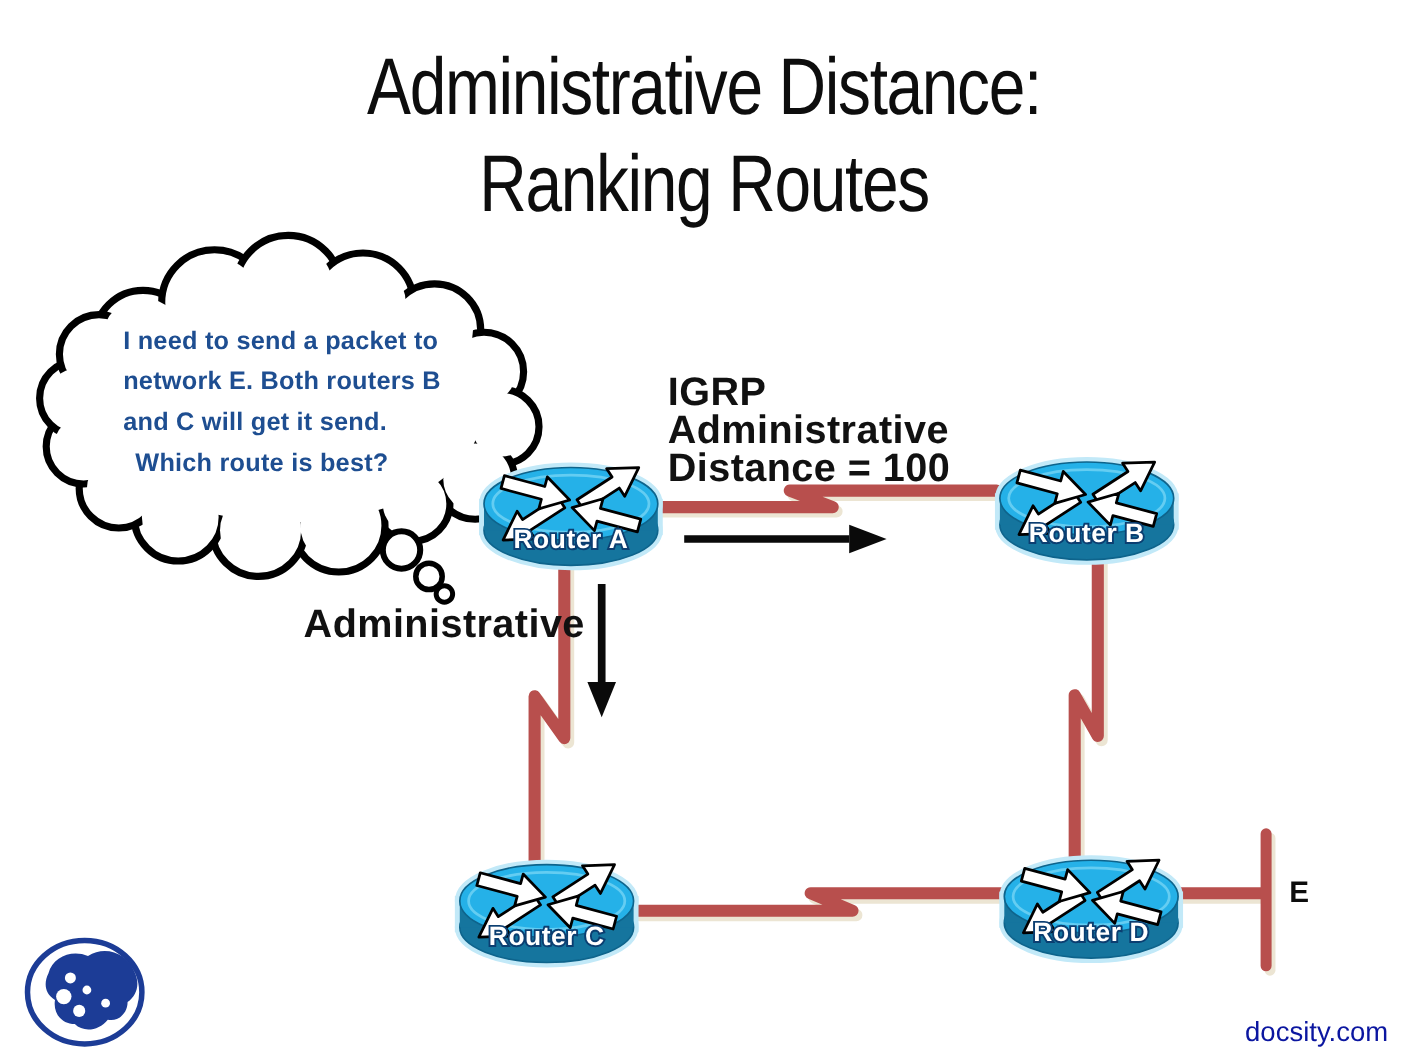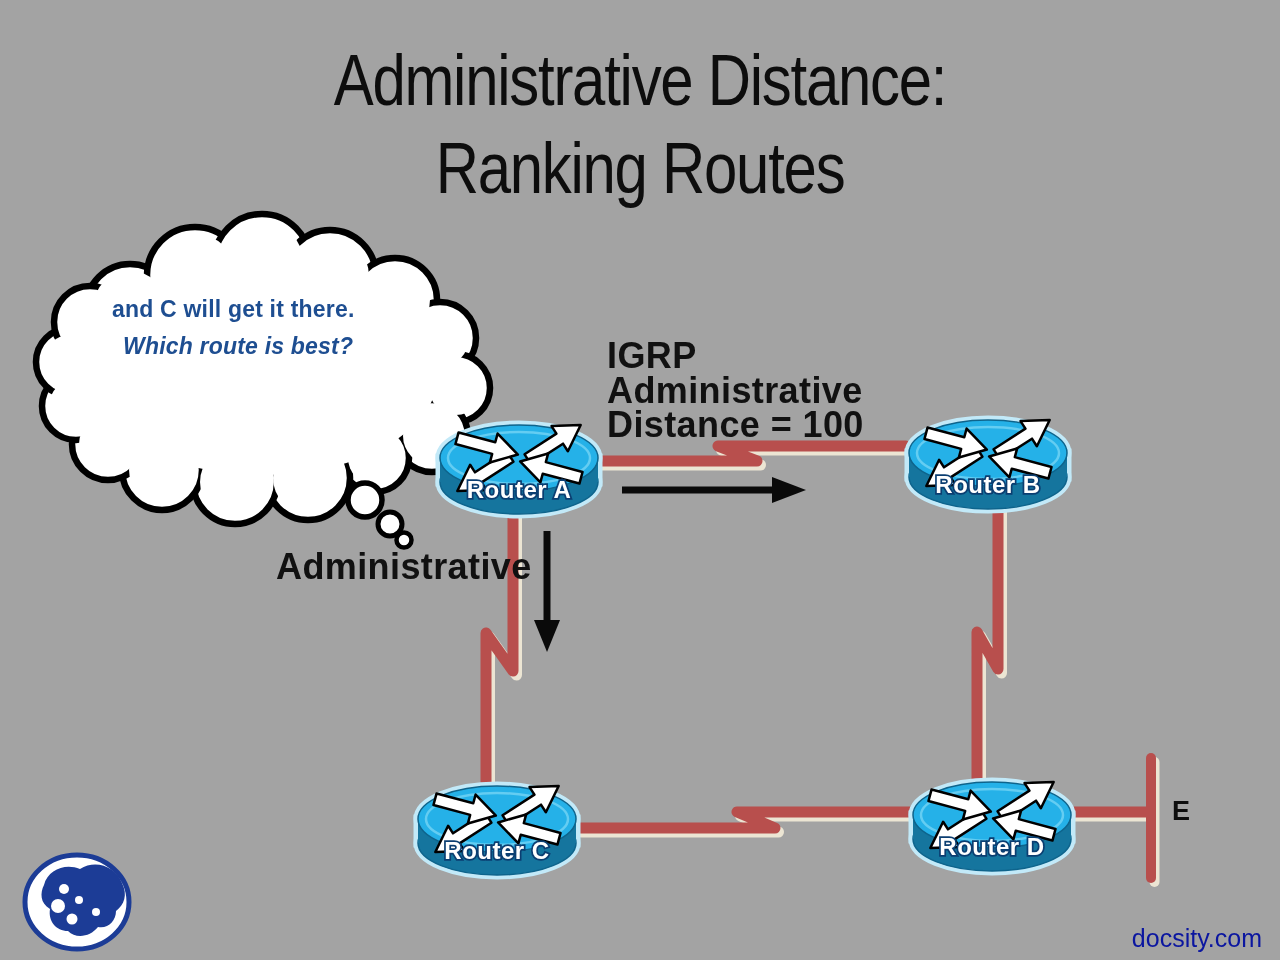--- a/index.html
+++ b/index.html
@@ -1,36 +1,36 @@
 <!DOCTYPE html>
 <html><head>
 <meta charset="utf-8">
 <style>
   html,body{margin:0;padding:0;background:#888;}
   .slide{
-    position:relative;width:1280px;height:960px;background:#a3a3a3;
+    position:relative;width:1280px;height:960px;background:#ffffff;
     overflow:hidden;font-family:"Liberation Sans",sans-serif;
   }
   svg{position:absolute;left:0;top:0;}
   .abs{position:absolute;}
 
   .title{
     left:0;right:0;top:36px;text-align:center;
     font-size:73px;line-height:88px;letter-spacing:-1.5px;
     color:#0d0d0d;font-weight:400;
     transform:scaleX(0.82);transform-origin:50% 0;
     white-space:nowrap;
   }
 
   .thought-text{
     left:112px;top:291px;width:340px;
     font-size:23px;font-weight:bold;line-height:37px;
     color:#1e4e91;letter-spacing:0.2px;white-space:nowrap;
   }
-  .thought-text .indent{padding-left:11px;font-style:italic;}
+  .thought-text .indent{padding-left:11px;}
 
   .annot{
     font-size:36px;font-weight:bold;line-height:34.5px;
     color:#111111;letter-spacing:0.4px;white-space:nowrap;
   }
   .annot-igrp{left:607px;top:339px;}
   .annot-rip{left:276px;top:550px;}
 
   .net-label{
     left:1172px;top:796px;font-size:27px;font-weight:bold;color:#0d0d0d;
@@ -177,21 +177,23 @@
         <circle cx="42" cy="36" r="5"></circle>
         <circle cx="36" cy="53" r="7"></circle>
         <circle cx="57" cy="47" r="4"></circle>
         <circle cx="50" cy="66" r="5.5"></circle>
         <circle cx="74" cy="59" r="4"></circle>
       </g>
     </g>
   </svg>
 
   <div class="abs thought-text">
-    <div>and C will get it there.</div>
+    <div>I need to send a packet to</div>
+    <div>network E. Both routers B</div>
+    <div>and C will get it send.</div>
     <div class="indent">Which route is best?</div>
   </div>
 
   <div class="abs annot annot-igrp">
     <div>IGRP</div>
     <div>Administrative</div>
     <div>Distance = 100</div>
   </div>
 
   <div class="abs annot annot-rip">

